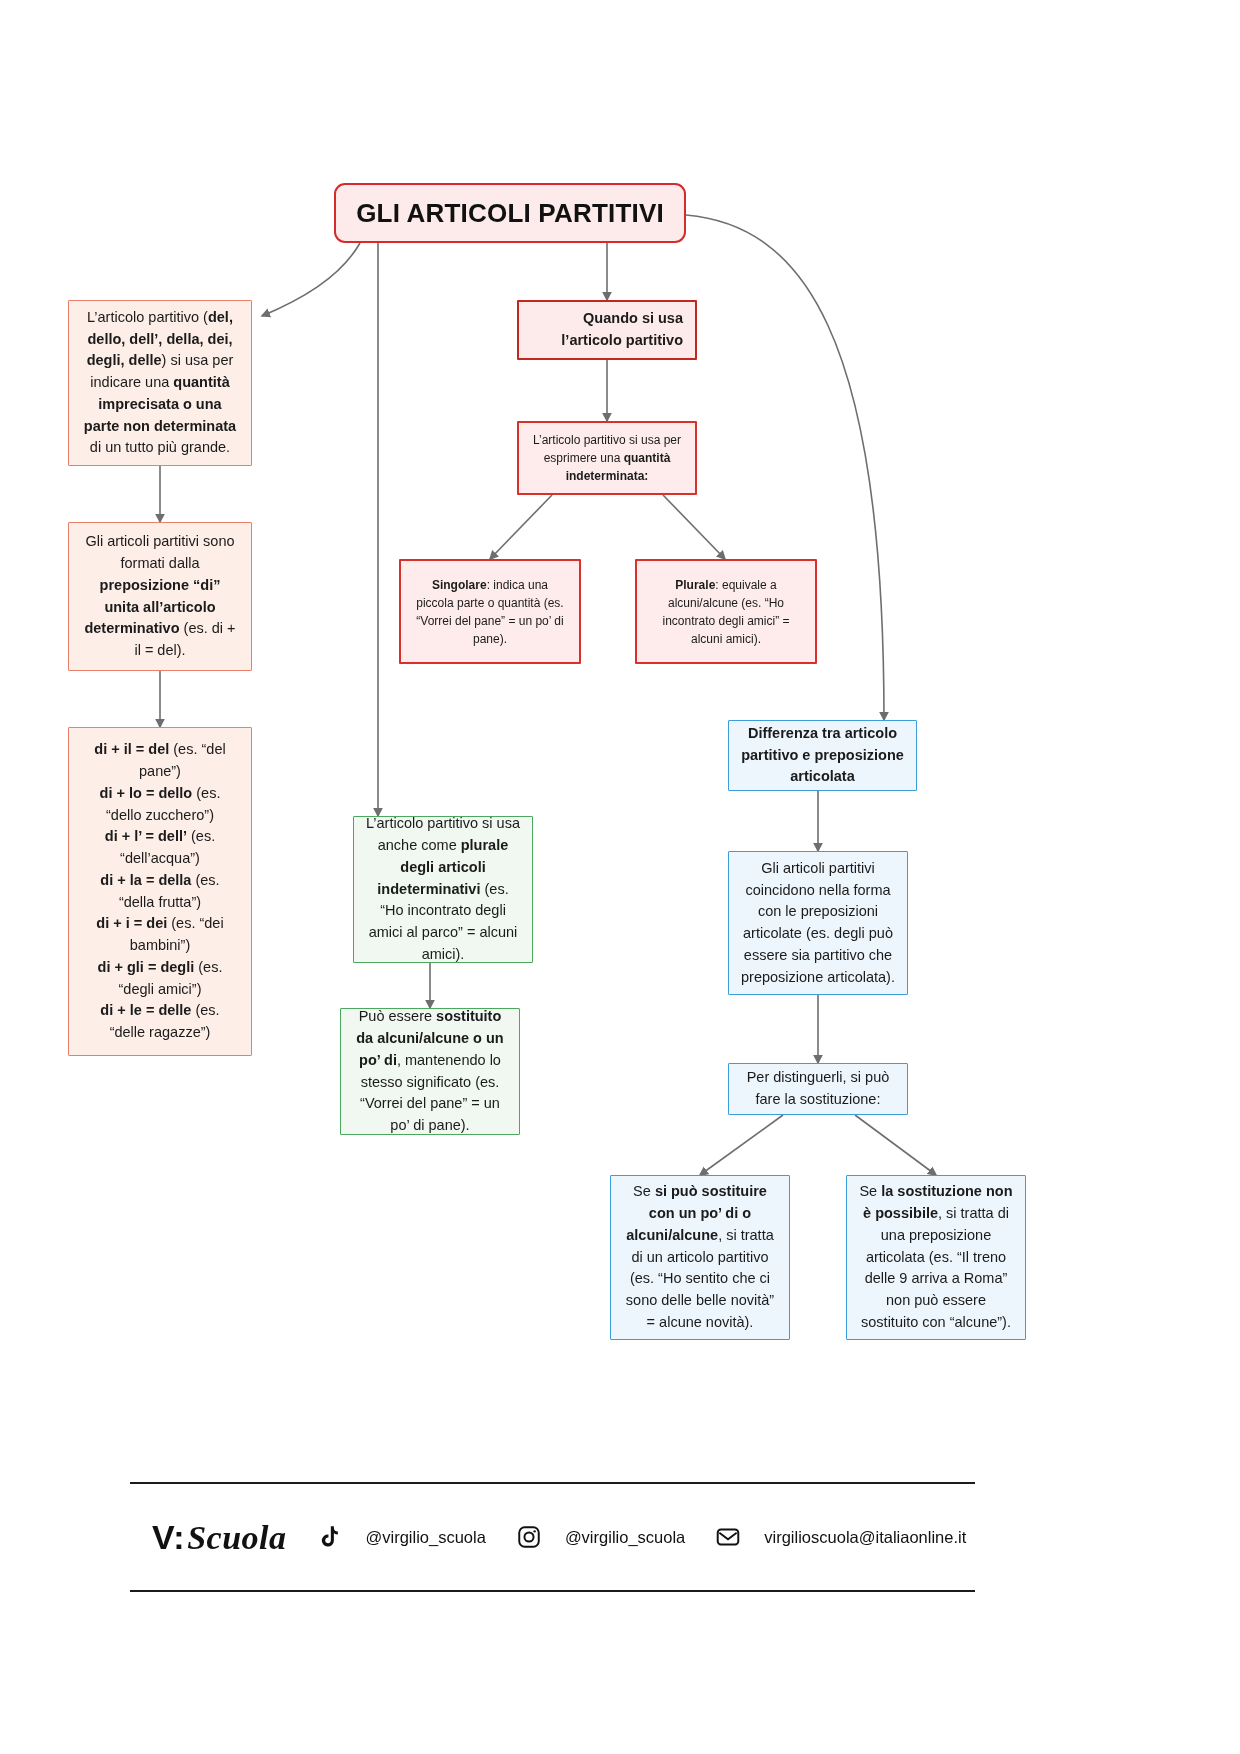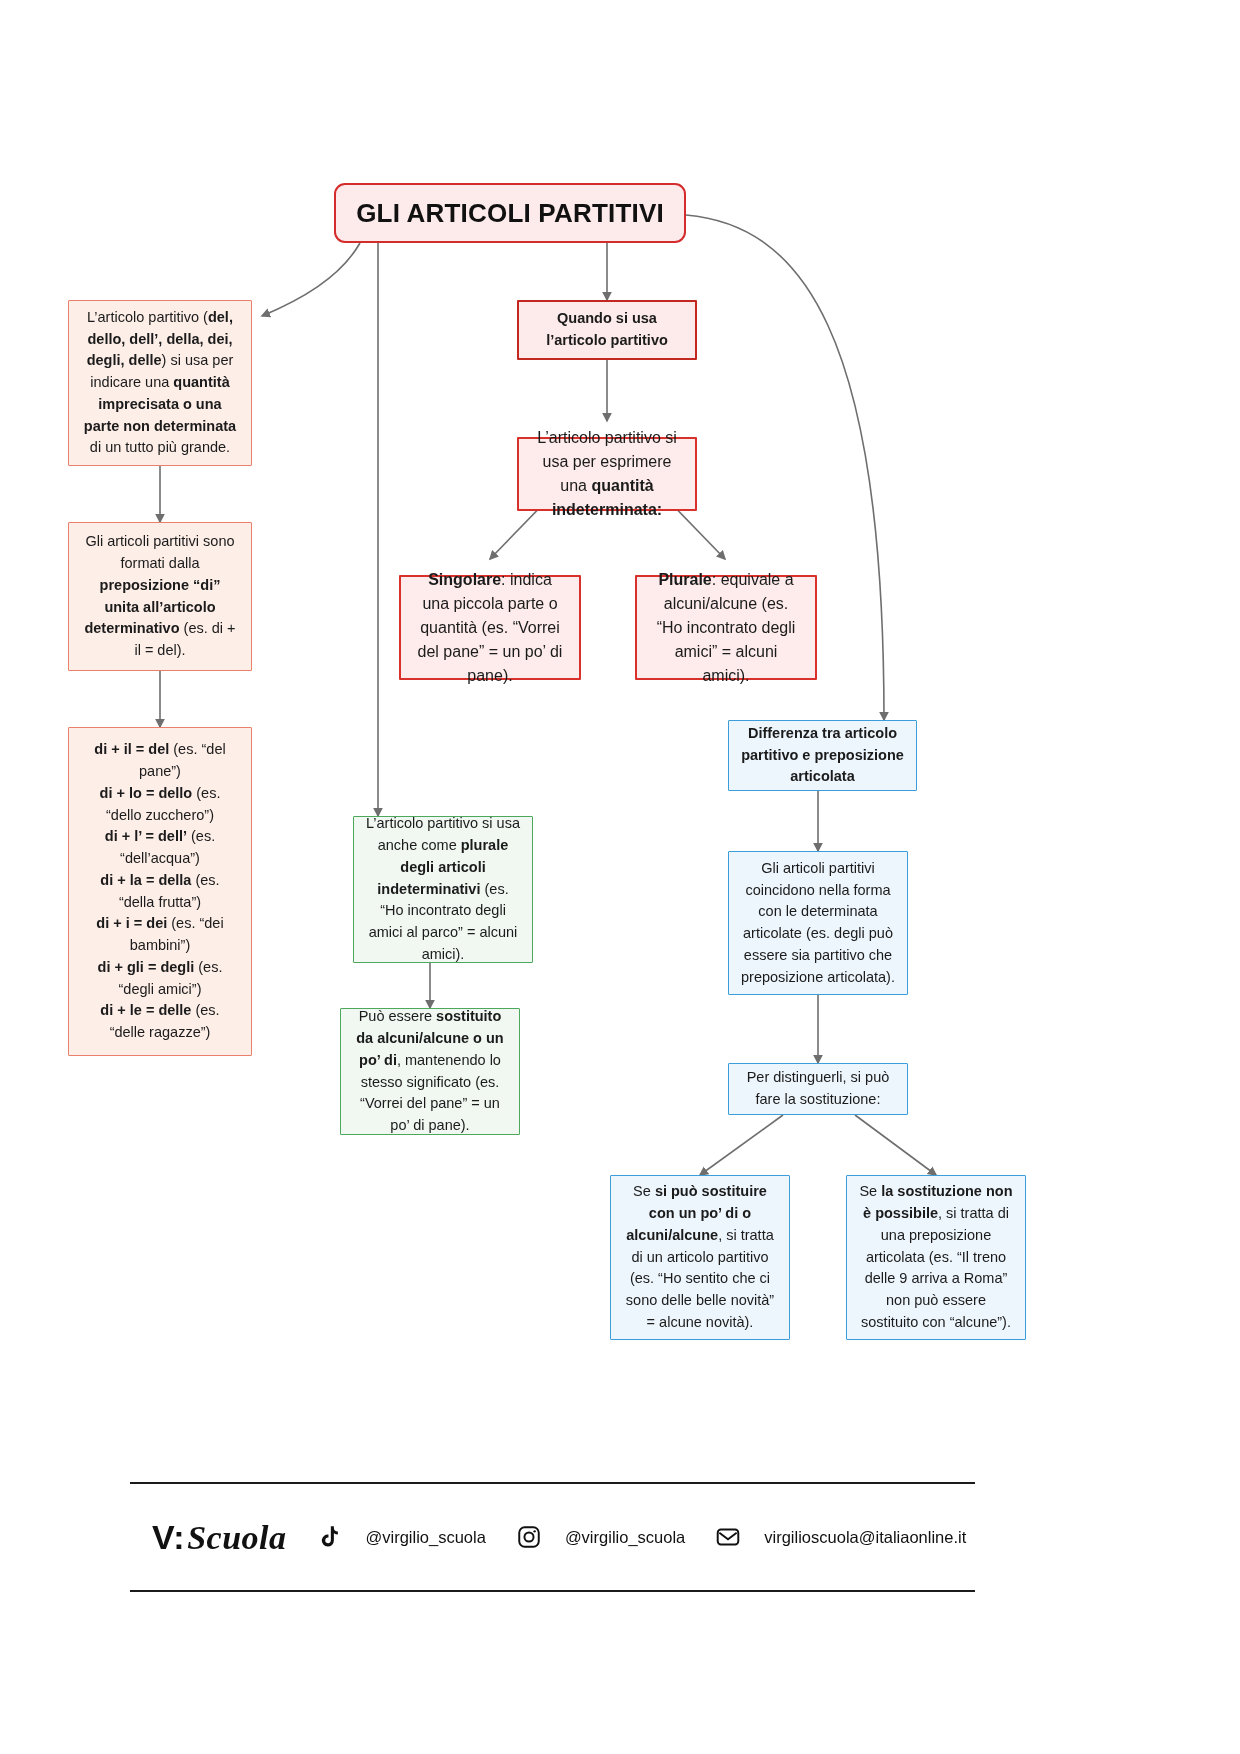--- a/index.html
+++ b/index.html
@@ -39,26 +39,26 @@
   
   .red-soft {
     background:#fdeee8;
     border:1.8px solid #e8806a;
     font-size:14.5px;
   }
   .red-strong {
     background:#fdeaea;
     border:2px solid #c2281f;
     font-size:14.5px;
+    text-align:right;
   }
   .red-mid {
     background:#fdeceb;
     border:2px solid #d8302b;
-    font-size:16px;
-    margin-top:16px;
+    font-size:12px;
   }
 
   
   .green {
     background:#f1f8f2;
     border:1.8px solid #4ba85c;
     font-size:14.5px;
   }
 
   
@@ -172,21 +172,21 @@
 
   <div class="node green" style="left:353px; top:816px; width:180px; height:147px;">
     <span class="txt">L’articolo partitivo si usa anche come <b>plurale degli articoli indeterminativi</b> (es. “Ho incontrato degli amici al parco” = alcuni amici).</span>
   </div>
 
   <div class="node blue" style="left:728px; top:720px; width:189px; height:71px;">
     <span class="txt"><b>Differenza tra articolo partitivo e preposizione articolata</b></span>
   </div>
 
   <div class="node blue" style="left:728px; top:851px; width:180px; height:144px;">
-    <span class="txt">Gli articoli partitivi coincidono nella forma con le determinata articolate (es. degli può essere sia partitivo che preposizione articolata).</span>
+    <span class="txt">Gli articoli partitivi coincidono nella forma con le preposizioni articolate (es. degli può essere sia partitivo che preposizione articolata).</span>
   </div>
 
   <div class="node blue" style="left:728px; top:1063px; width:180px; height:52px;">
     <span class="txt">Per distinguerli, si può fare la sostituzione:</span>
   </div>
 
   <div class="node blue" style="left:610px; top:1175px; width:180px; height:165px;">
     <span class="txt">Se <b>si può sostituire con un po’ di o alcuni/alcune</b>, si tratta di un articolo partitivo (es. “Ho sentito che ci sono delle belle novità” = alcune novità).</span>
   </div>
 

